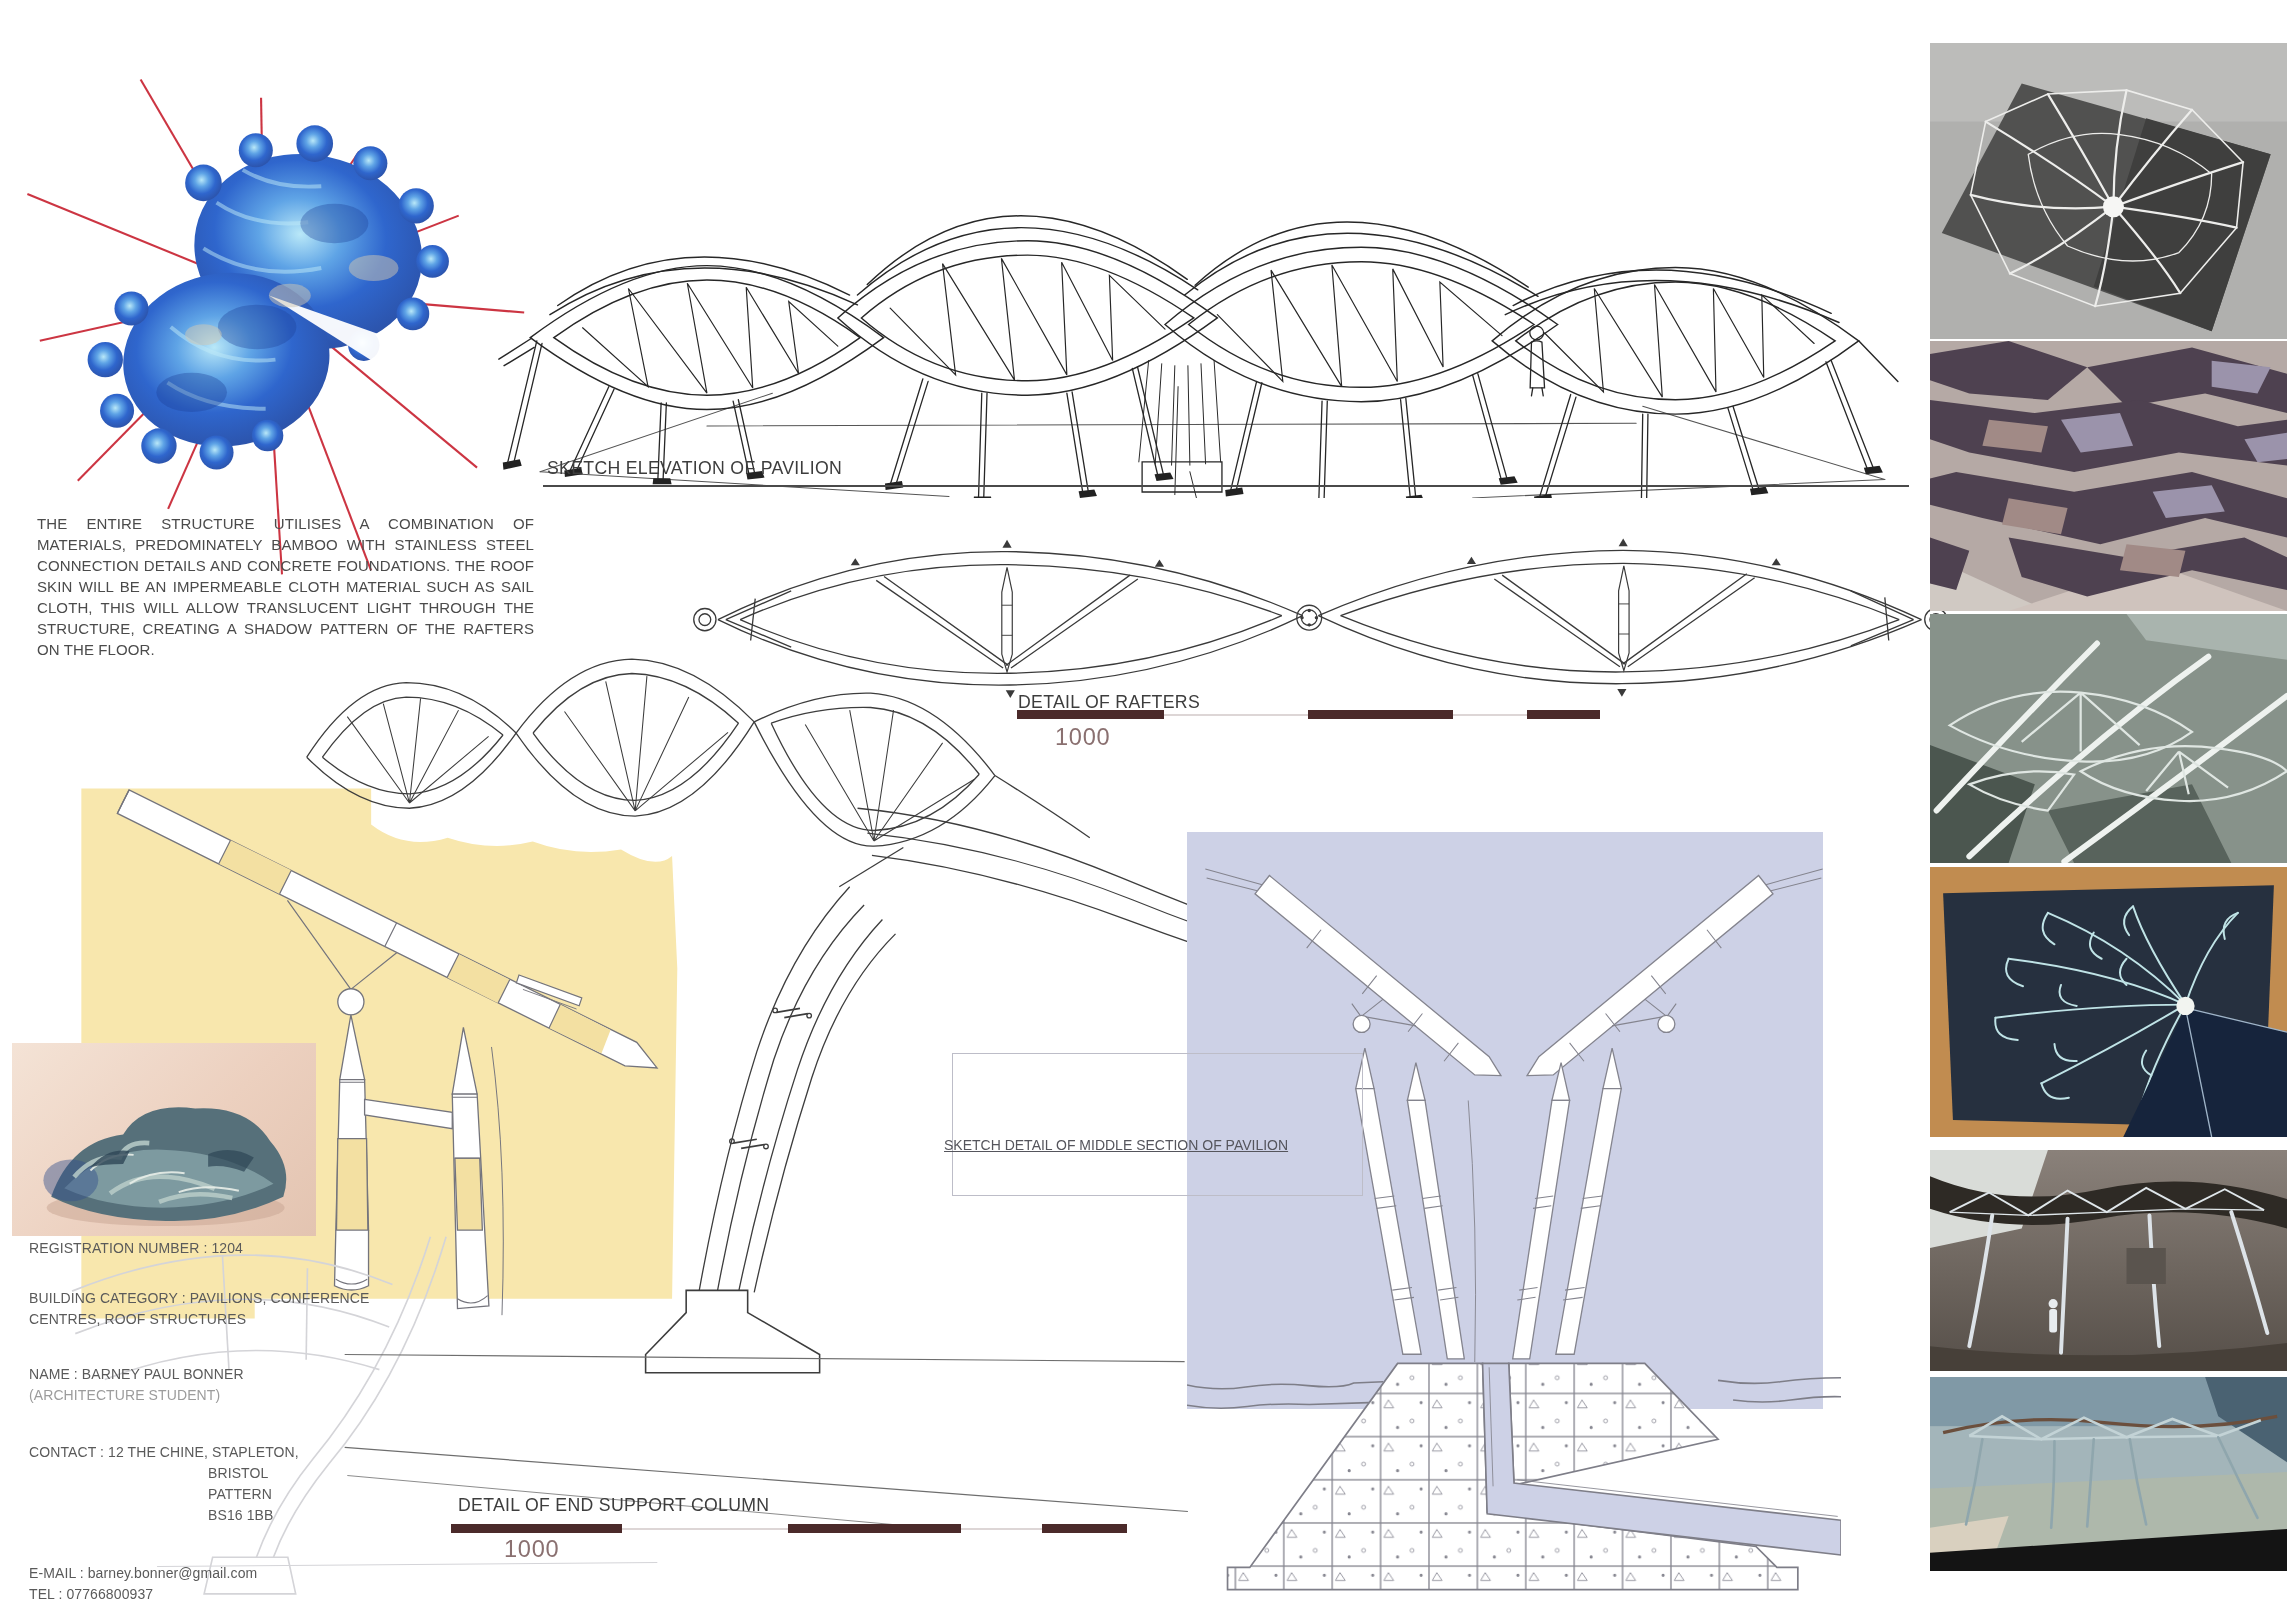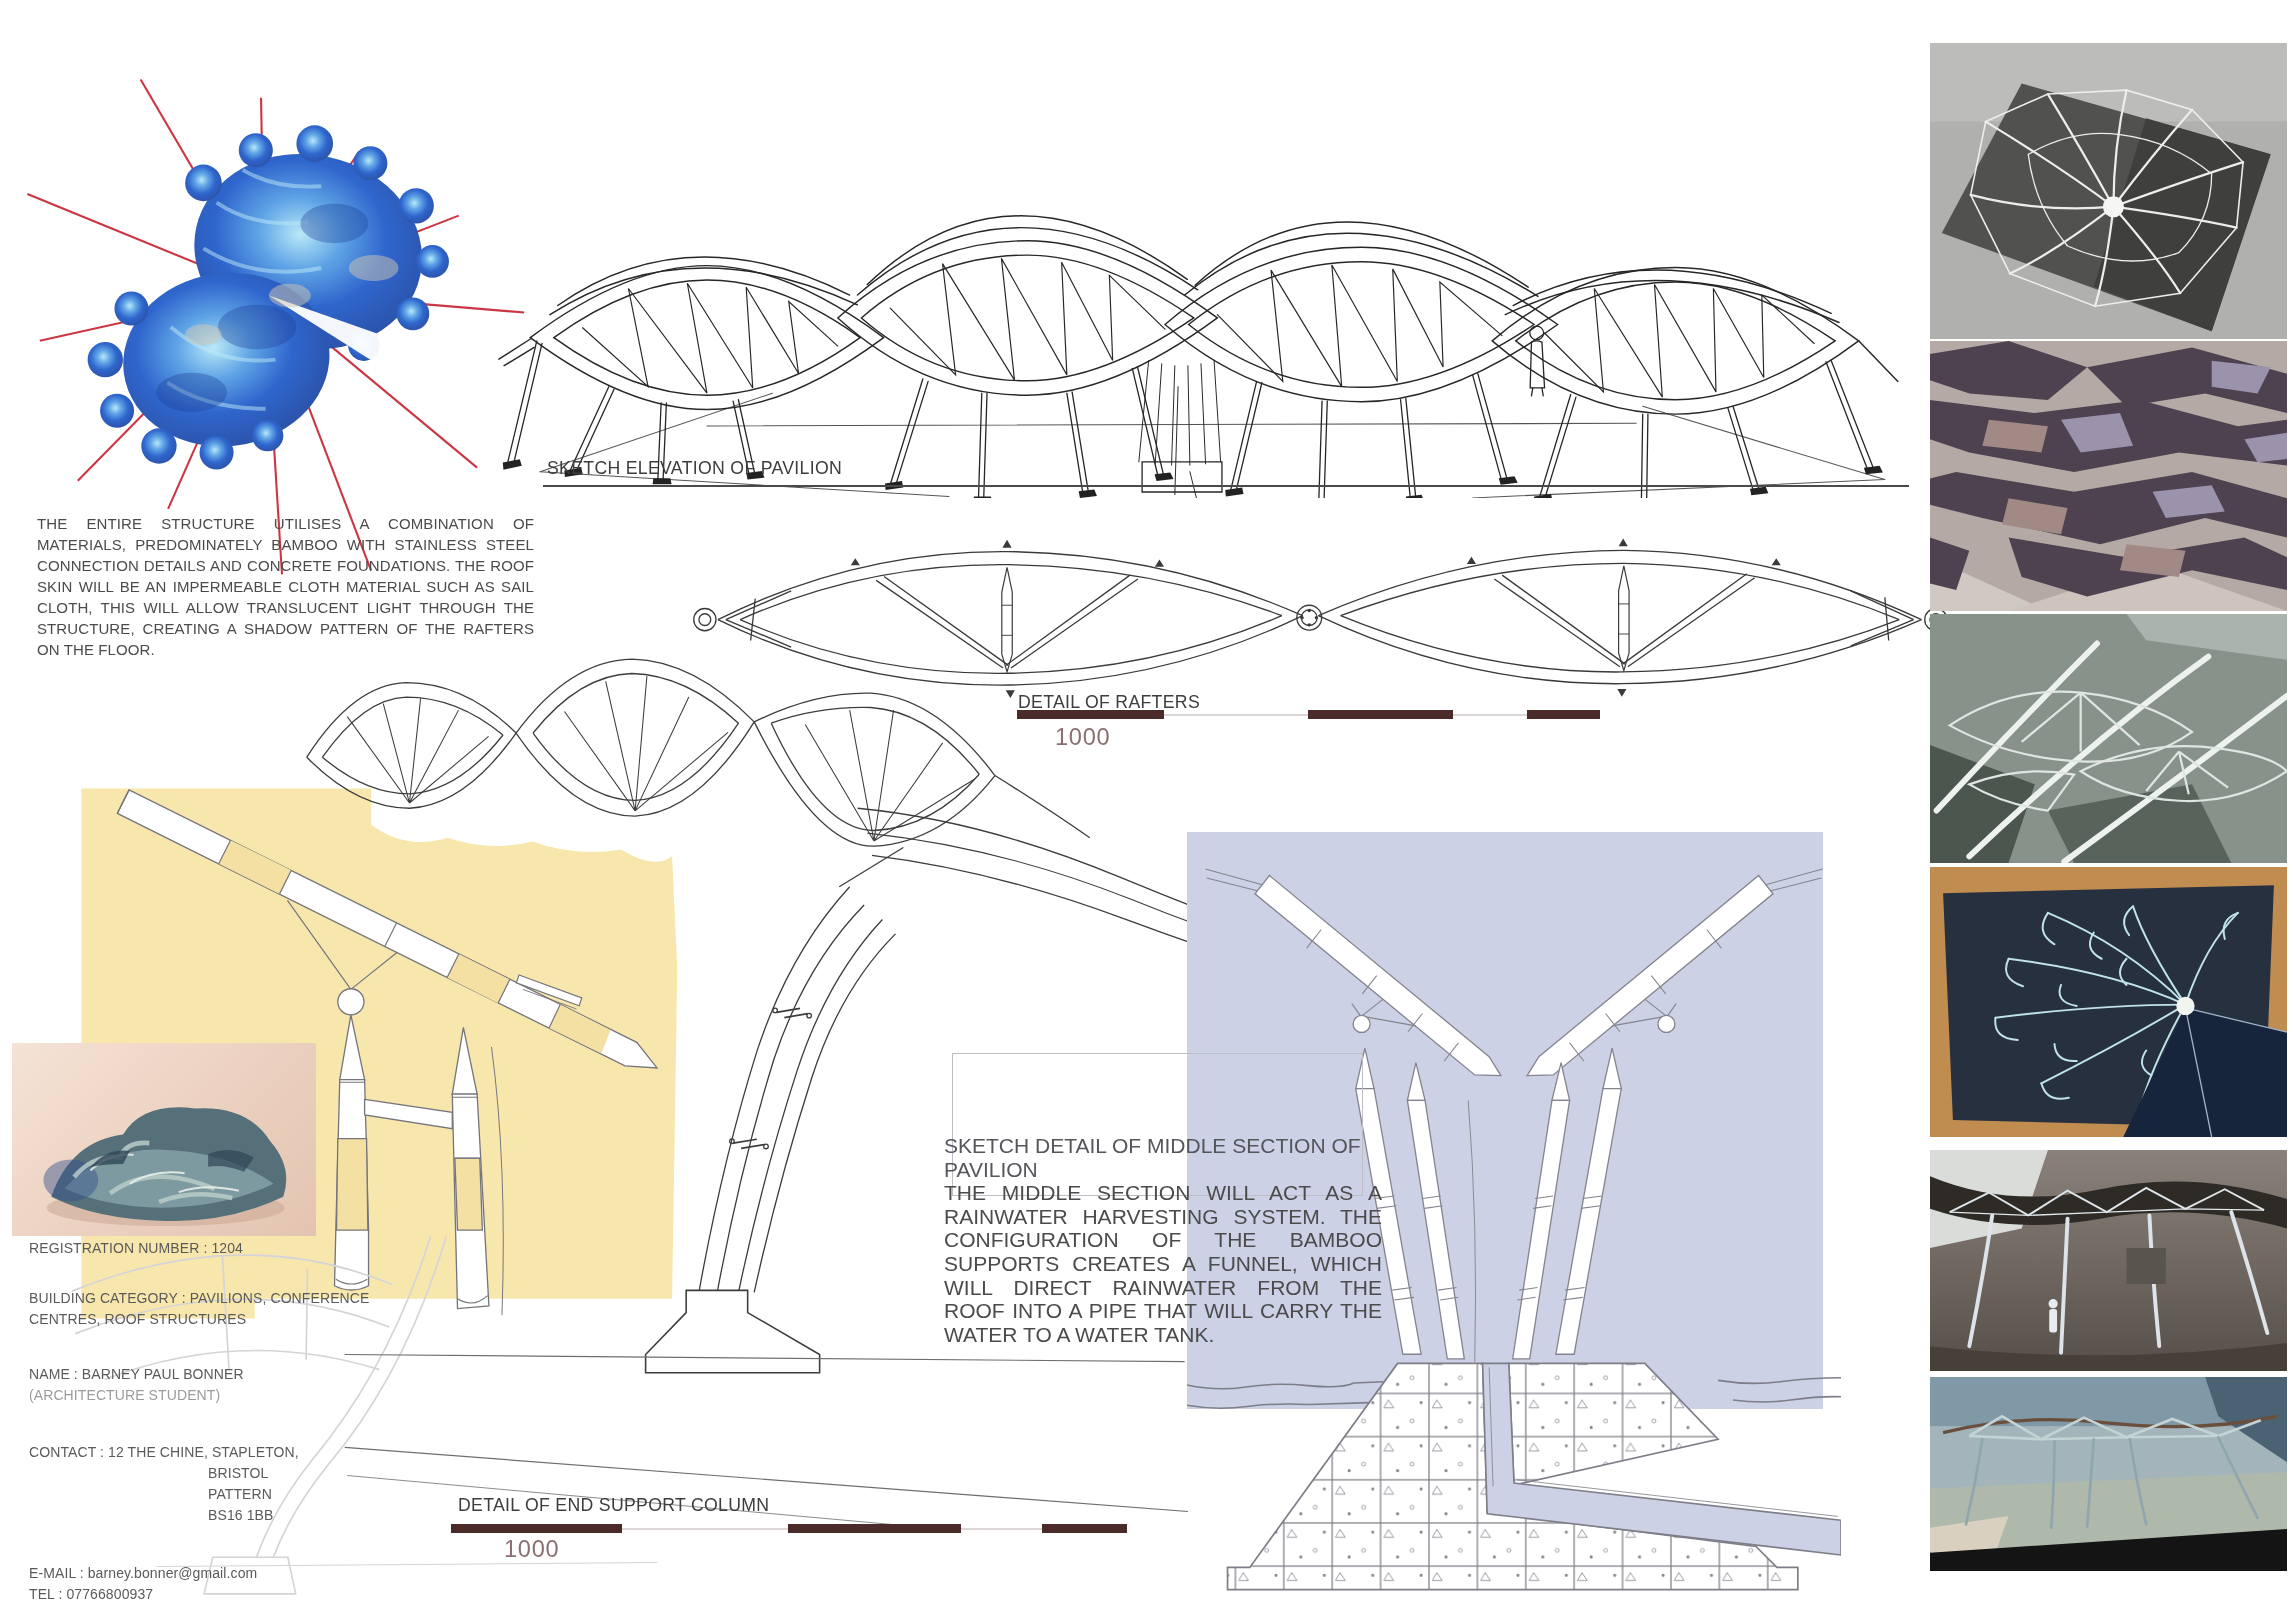--- a/index.html
+++ b/index.html
@@ -12,21 +12,21 @@
   .para{position:absolute;text-align:justify;color:#4b4b4b;}
   #intro-text{left:37px;top:513px;width:497px;font-size:15px;line-height:21px;letter-spacing:0.1px;}
   .lbl{position:absolute;color:#3d3d3d;font-size:17.7px;letter-spacing:0.3px;white-space:pre;}
   #sketch-elevation-label{left:547px;top:458px;}
   #elevation-underline{left:543px;top:485px;width:1366px;height:2px;background:#4a4a4a;}
   #rafters-label{left:1018px;top:692px;}
   #end-support-label{left:458px;top:1495px;}
   .scaleline{position:absolute;height:2px;background:#ddd6d6;}
   .scalebar{position:absolute;height:9.2px;background:#4b2a2a;}
   .scaleval{position:absolute;font-size:23.6px;color:#8a7070;letter-spacing:0.7px;}
-  #middle-text{left:944px;top:1134px;width:438px;font-size:21px;line-height:23.6px;color:#55555c;}
+  #middle-text{left:944px;top:1134px;width:438px;font-size:14px;line-height:23.6px;color:#55555c;text-decoration:underline;}
   #middle-text .mt-head{text-align:left;}
   .regline{position:absolute;left:29px;font-size:14px;color:#5a5a5a;white-space:pre;letter-spacing:0.1px;}
   .regline.indent{left:208px;}
   .regline.muted{color:#9c9c9c;}
   #purple-panel{left:1187px;top:832px;width:636px;height:577px;background:#cdd1e6;}
   #empty-box{left:952px;top:1053px;width:411px;height:143px;border:1.3px solid #bdbdc8;background:transparent;}
   #yellow-blob-svg{left:65px;top:772px;}
   #joint-sketch-svg{left:65px;top:772px;}
   #clam-photo{left:11.8px;top:1043px;width:304px;height:193px;background:linear-gradient(135deg,#f4e3d6 0%,#ecd0bf 55%,#e3c4b1 100%);}
   #photo-col{left:1930px;top:43px;width:357px;height:1537px;}
@@ -443,21 +443,20 @@
     <path d="M492 812 L700 812 L812 928 L500 998 Z" fill="url(#spk)" stroke="#7e7e88" stroke-width="2.6"></path>
 
     <path d="M452 812 L492 812 L500 995 L1000 1052 L1000 1105 L459 1042 Z" fill="#cdd1e6" stroke="#7e7e88" stroke-width="2.4"></path>
     <path d="M462 818 L468 1000 M505 990 L995 1046" stroke-width="1.3"></path>
   </svg>
 
   <div class="abs" id="empty-box"></div>
 
   <div class="abs" id="middle-text">
     <div class="mt-head">SKETCH DETAIL OF MIDDLE SECTION OF PAVILION</div>
-    <div class="para" style="position:static;">THE MIDDLE SECTION WILL ACT AS A RAINWATER HARVESTING SYSTEM. THE CONFIGURATION OF THE BAMBOO SUPPORTS CREATES A FUNNEL, WHICH WILL DIRECT RAINWATER FROM THE ROOF INTO A PIPE THAT WILL CARRY THE WATER TO A WATER TANK.</div>
   </div>
 
   <div class="regline" style="top:1240px;">REGISTRATION NUMBER : 1204</div>
   <div class="regline" style="top:1290px;">BUILDING CATEGORY : PAVILIONS, CONFERENCE</div>
   <div class="regline" style="top:1311px;">CENTRES, ROOF STRUCTURES</div>
   <div class="regline" style="top:1366px;">NAME : BARNEY PAUL BONNER</div>
   <div class="regline muted" style="top:1387px;">(ARCHITECTURE STUDENT)</div>
   <div class="regline" style="top:1444px;">CONTACT : 12 THE CHINE, STAPLETON,</div>
   <div class="regline indent" style="top:1465px;">BRISTOL</div>
   <div class="regline indent" style="top:1486px;">PATTERN</div>

